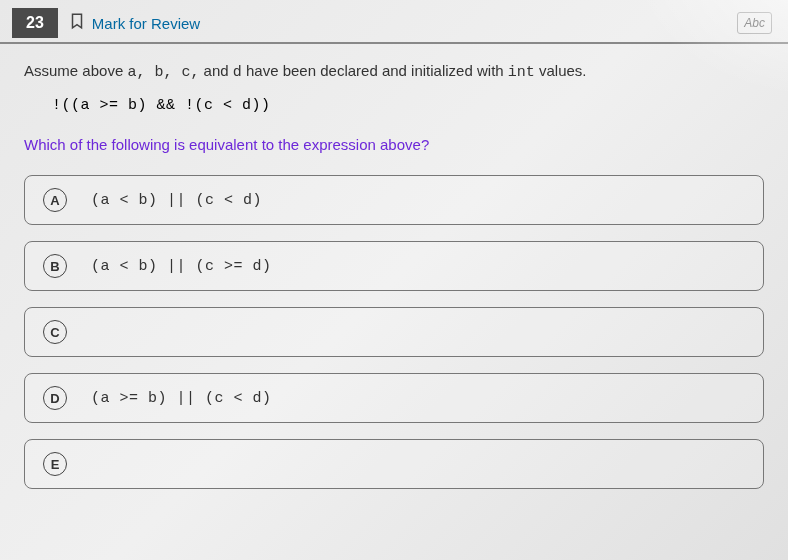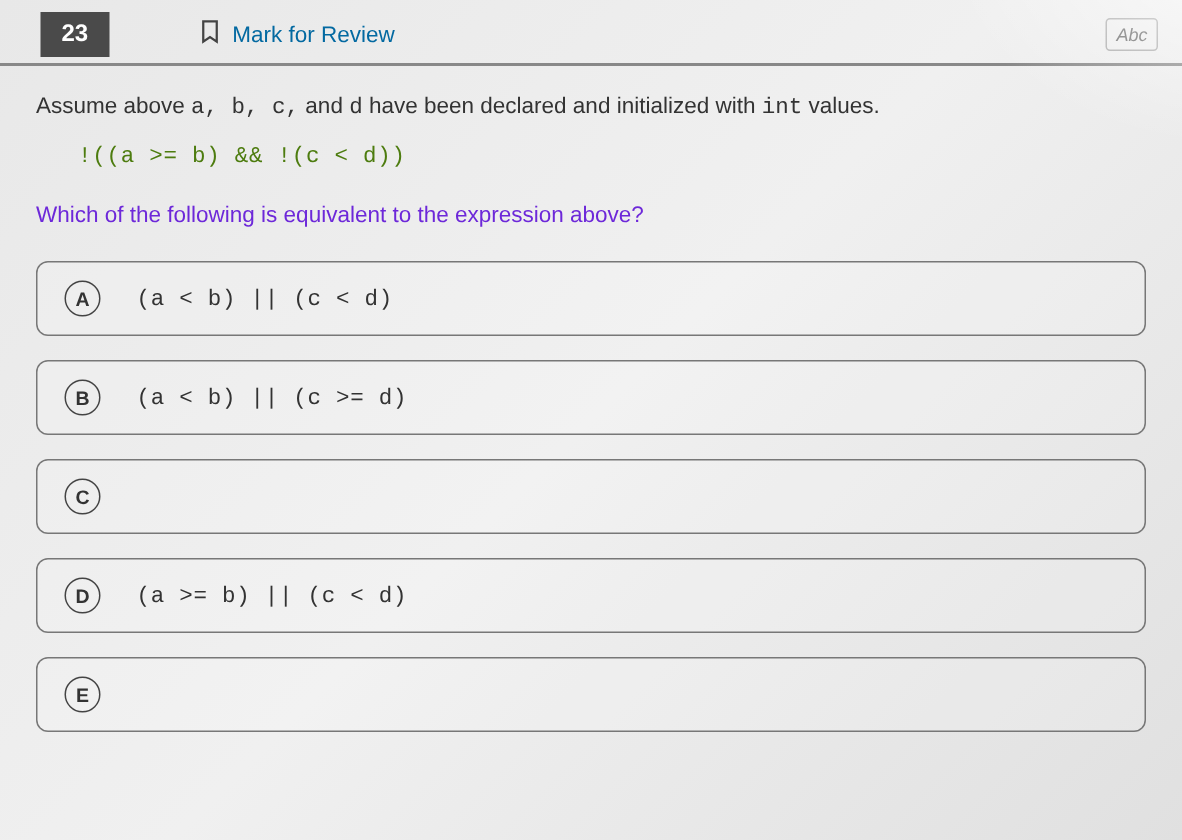--- a/index.html
+++ b/index.html
@@ -12,23 +12,22 @@
       height: 560px;
       background: linear-gradient(135deg, #e8e8e8 0%, #f0f0f0 50%, #e0e0e0 100%);
       font-family: Arial, sans-serif;
       color: #333;
       position: relative;
       overflow: hidden;
     }
     .header {
       display: flex;
       align-items: center;
-      padding: 8px 16px 4px 27px;
+      padding: 8px 16px 4px 12px;
       border-bottom: 2px solid #888;
-      gap: 48px;
     }
     .question-number {
       background: #4a4a4a;
       color: #fff;
       font-weight: bold;
       font-size: 16px;
       padding: 6px 14px;
       margin-right: 2px;
     }
     .bookmark-wrap {
@@ -67,21 +66,21 @@
       margin-bottom: 16px;
     }
     .code-font {
       font-family: 'Courier New', monospace;
     }
     .expression {
       font-family: 'Courier New', monospace;
       font-size: 15px;
       margin-left: 28px;
       margin-bottom: 22px;
-      color: #4d7c0f;
+      color: #000000;
       letter-spacing: 0.5px;
     }
     .sub-question {
       font-size: 15px;
       color: #6d28d9;
       margin-bottom: 22px;
     }
     .options {
       display: flex;
       flex-direction: column;

